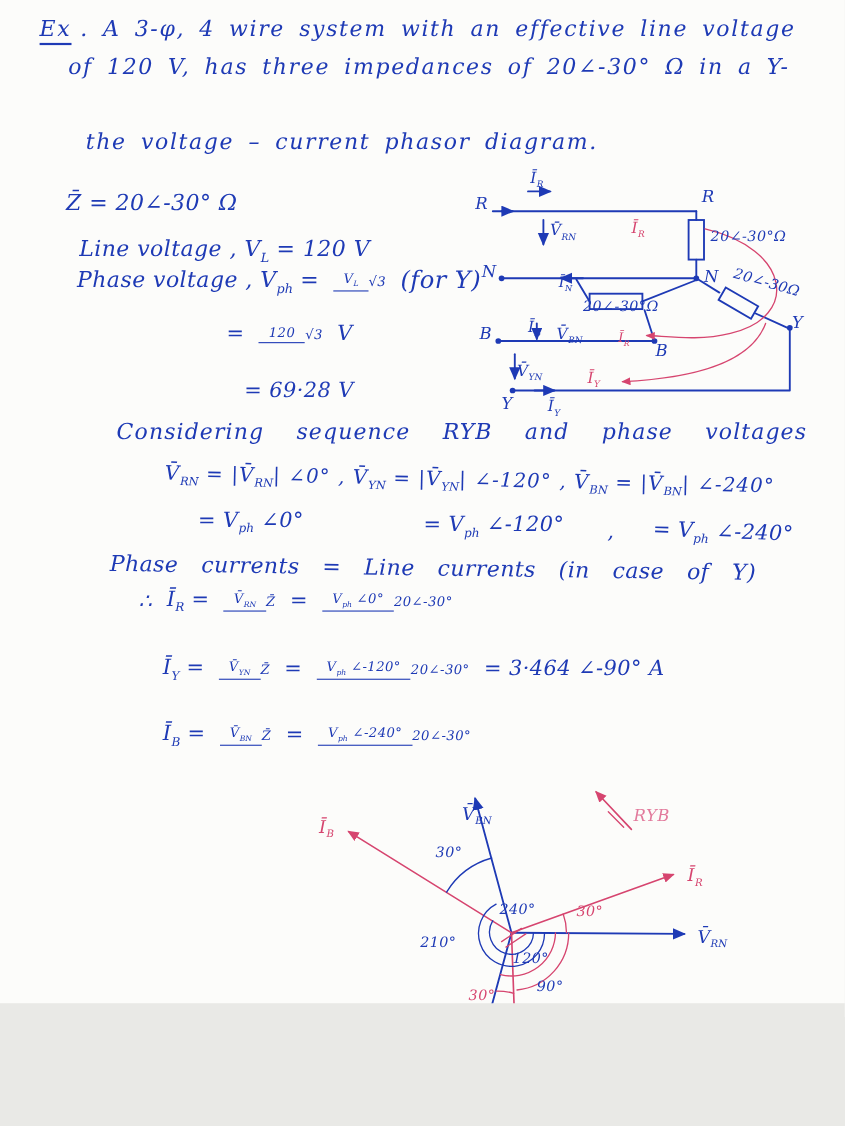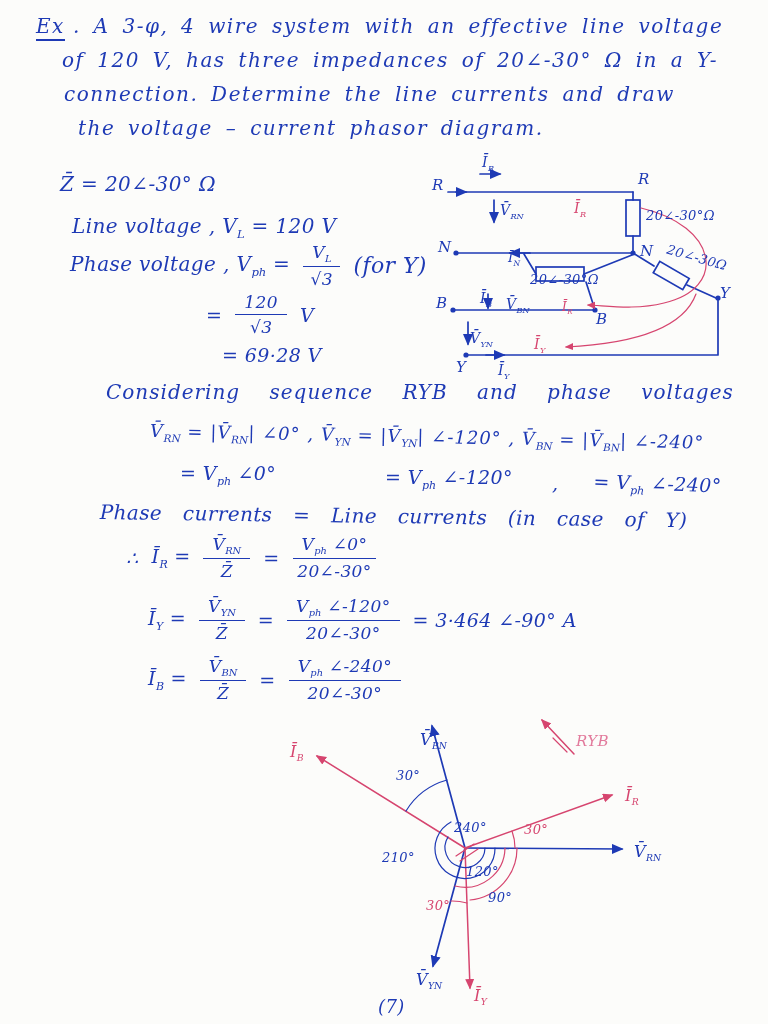--- a/index.html
+++ b/index.html
@@ -1,46 +1,45 @@
 <!DOCTYPE html>
 <html style="--blue: #1e3ab5; --red: #d6456f; --pink: #e27a9c; --paper: #fcfcfa;"><head>
 <meta charset="utf-8">
 <style>
   :root { --blue:#1e3ab5; --red:#d6456f; --pink:#e27a9c; --paper:#fcfcfa; }
   * { margin:0; padding:0; box-sizing:border-box; }
   html,body { width:768px; height:1024px; }
   body { background:#e9e9e6; font-family:"DejaVu Serif", serif; }
-  .page { position:relative; width:768px; height:1024px; background:var(--paper);
+  .page { position:relative; width:768px; height:912px; background:var(--paper);
           overflow:hidden; font-style:italic; color:var(--blue); }
   .hand { position:absolute; white-space:nowrap; font-size:19px; letter-spacing:0.4px; }
   .prob { font-size:20px; letter-spacing:1.5px; word-spacing:5px; }
   .red  { color:var(--red); }
   .pink { color:var(--pink); }
   sub { font-size:0.58em; letter-spacing:0; }
   .ex { border-bottom:2px solid var(--blue); padding-bottom:1px; margin-right:8px; }
   .row { display:flex; align-items:center; gap:13px; }
-  .frac { display:inline-flex; flex-direction:column; align-items:center; font-size:17px; }
+  .frac { display:inline-flex; flex-direction:row; align-items:center; font-size:12px; }
   .frac .top { padding:0 9px 2px; border-bottom:1.7px solid currentColor; }
   .frac .bot { padding-top:2px; }
   svg.layer { position:absolute; overflow:visible; }
   .bs { stroke:var(--blue); stroke-width:1.7; fill:none; stroke-linecap:round; }
   .rs { stroke:var(--red); stroke-width:1.5; fill:none; stroke-linecap:round; }
   .thin { stroke-width:1.2; }
   .dot { fill:var(--blue); stroke:none; }
 </style>
 </head>
 <body>
 
 <div class="page">
 
   <div class="hand prob" style="left:36px; top:14px;">
     <span class="ex">Ex</span><span>. A 3-φ, 4 wire system with an effective line voltage</span>
   </div>
   <div class="hand prob" style="left:62px; top:48px;">of 120 V, has three impedances of 20∠-30° Ω in a Y-</div>
-  <div class="hand prob" style="left:64px; top:82px;">connection. Determine the line currents and draw</div>
   <div class="hand prob" style="left:78px; top:116px;">the voltage – current phasor diagram.</div>
 
   <div class="hand" style="left:60px; top:172px; font-size:20px;">Z̄ = 20∠-30° Ω</div>
   <div class="hand" style="left:72px; top:214px; font-size:20px;">Line voltage , V<sub>L</sub> = 120 V</div>
 
   <div class="hand row" style="left:70px; top:242px; font-size:20px;">
     <span>Phase voltage , V<sub>ph</sub> =</span>
     <span class="frac">
       <span class="top">V<sub>L</sub></span>
       <span class="bot">√3</span>

